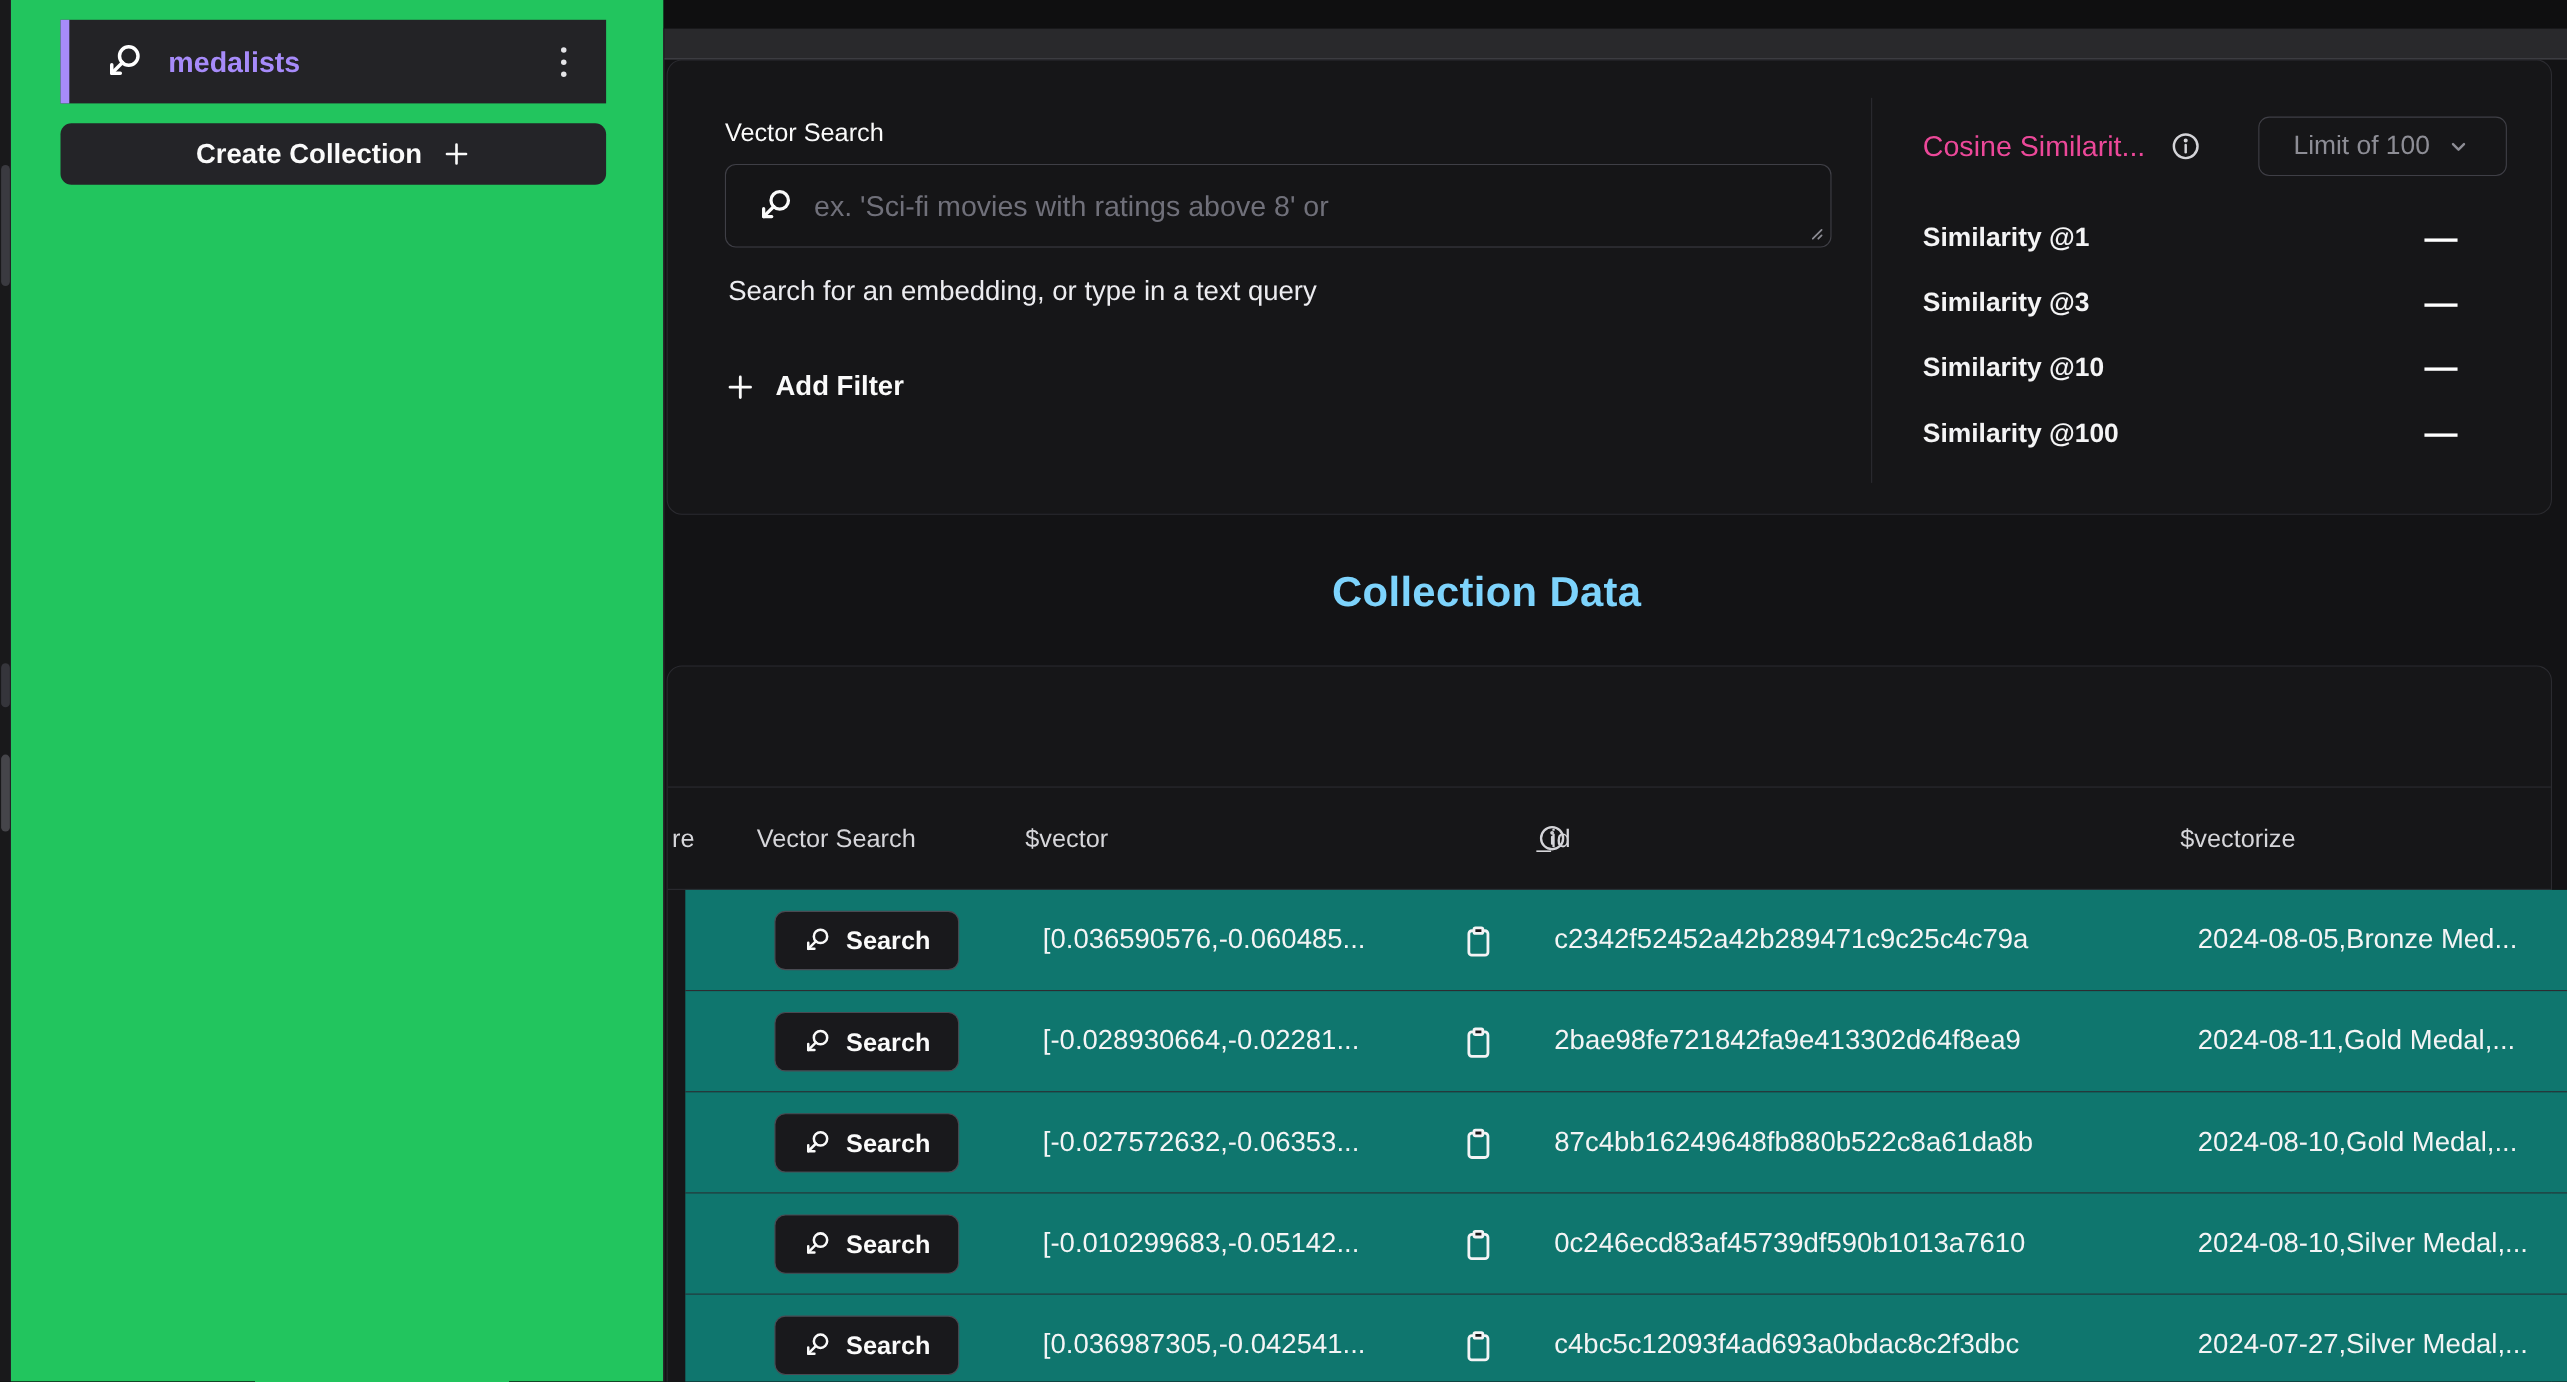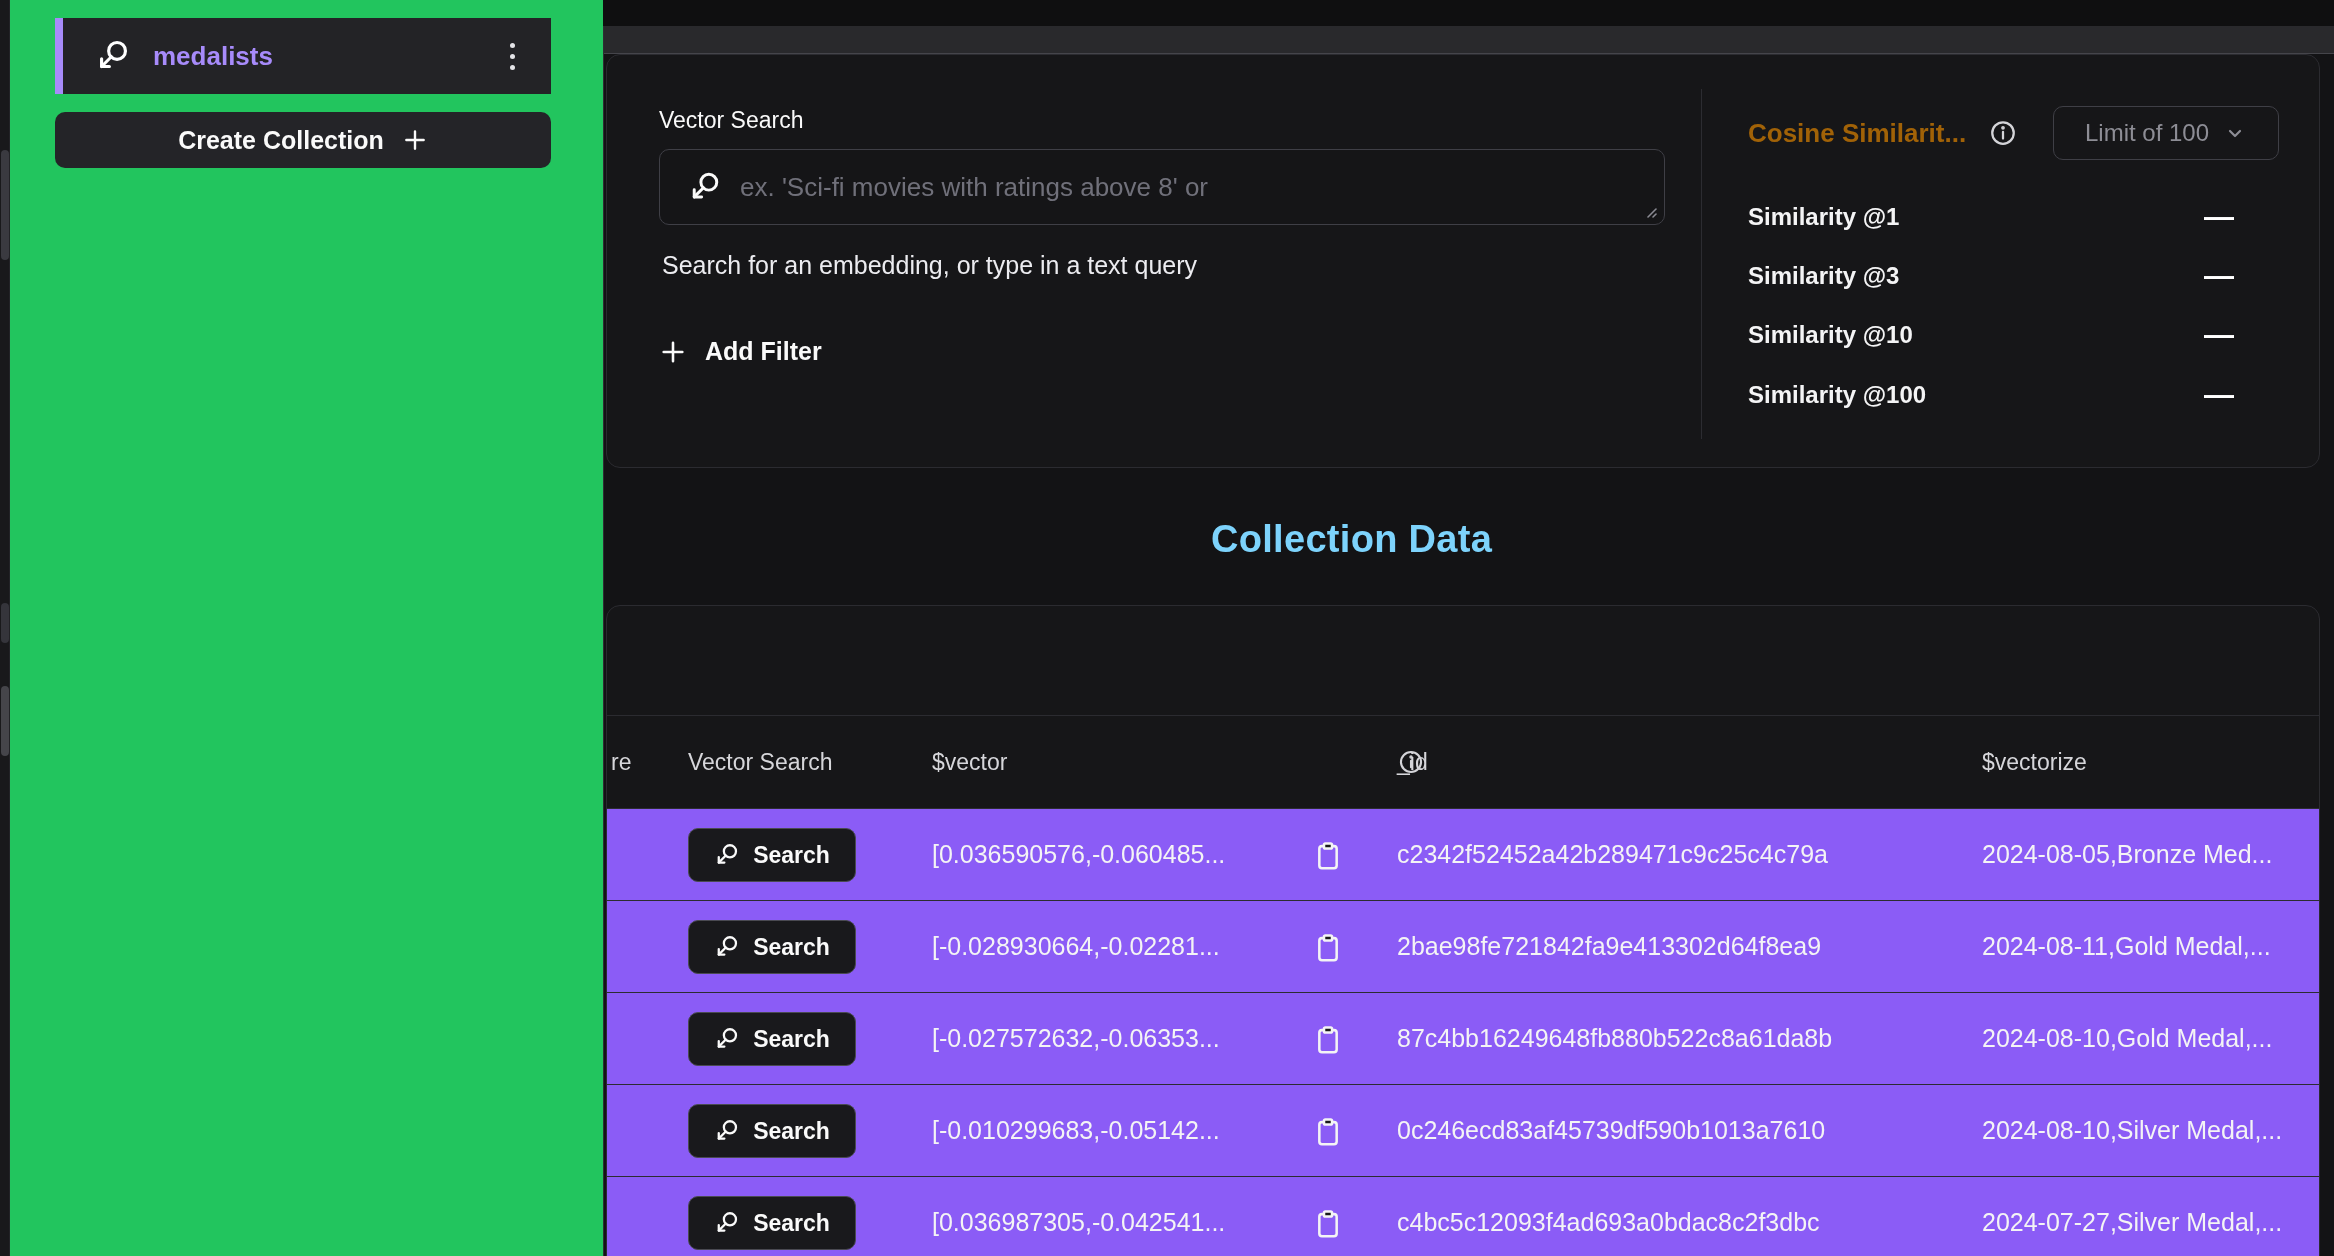--- a/index.html
+++ b/index.html
@@ -50,21 +50,21 @@
   .vs-helper { position:absolute; left:55px; top:196px; font-size:25px; color:#ececf0; }
   .add-filter { position:absolute; left:52px; top:282px; display:flex; align-items:center; gap:18px;
                 background:none; border:none; cursor:pointer; color:#fafafa;
                 font-size:25px; font-weight:700; font-family:inherit; }
 
   .vdivider { position:absolute; left:1094px; top:34px; width:1px; height:350px; background:#2c2c31; }
 
   .sim-panel { position:absolute; left:1141px; top:0; width:548px; height:100%; }
   .sim-head { position:absolute; left:0; top:50px; width:100%; height:56px;
               display:flex; align-items:center; }
-  .sim-title { font-size:26px; font-weight:700; color:#a16207; }
+  .sim-title { font-size:26px; font-weight:400; color:#ec4899; }
   .sim-head .info { margin-left:22px; }
   .limit-dd { position:absolute; left:305px; top:1px; width:226px; height:54px;
               border:1px solid #3f3f46; border-radius:10px; background:transparent;
               display:flex; align-items:center; justify-content:center; gap:14px;
               color:#8d8d95; font-size:24px; font-family:inherit; cursor:pointer; }
   .sim-row { position:absolute; left:0; width:486px; height:36px;
              display:flex; align-items:center; justify-content:space-between;gap:24px; }
   .sim-row .lbl { font-size:24px; font-weight:600; color:#f4f4f5; }
   .sim-row .val { font-size:30px; font-weight:700; color:#ffffff; line-height:10px; }
   .sim-row.r0 { top:144px; } .sim-row.r1 { top:203px; }
@@ -82,21 +82,21 @@
   .seg.table { width:130px; background:#131316; border-radius:10px; color:#ffffff; font-weight:700; }
   .seg.json  { width:133px; color:#e4e4e7; font-weight:500; }
 
   .thead { position:absolute; left:0; top:109px; width:100%; height:94px;
            border-top:1px solid #2b2b30; border-bottom:1px solid #2c2c31; }
   .thead span { position:absolute; top:0; height:100%; display:flex; align-items:center;
                 font-size:23px; font-weight:500; color:#d6d6da; }
   .col-trunc { left:4px; } .col-search { left:81px; } .col-vector { left:325px; }
   .col-id { left:790px; gap:12px; } .col-vectorize { left:1375px; }
 
-  .trow { position:absolute; left:0; width:100%; height:92px; background:#8b5cf6;
+  .trow { position:absolute; left:16px; width:100%; height:92px; background:#0f766e;
           border-bottom:1px solid #2c2c31; }
   .trow.i0 { top:203px; } .trow.i1 { top:295px; } .trow.i2 { top:387px; }
   .trow.i3 { top:479px; } .trow.i4 { top:571px; }
   .cell { position:absolute; top:0; height:100%; display:flex; align-items:center;
           font-size:25px; color:#f4f4f5; white-space:nowrap; }
   .cell.vec { left:325px; } .cell.id { left:790px; } .cell.vrz { left:1375px; }
   .row-search { position:absolute; left:81px; top:19px; width:168px; height:54px;
                 background:#19191c; border:1.5px solid #4a4a52; border-radius:10px;
                 display:flex; align-items:center; justify-content:center; gap:13px;
                 color:#fafafa; font-size:23px; font-weight:600; font-family:inherit; cursor:pointer; }

